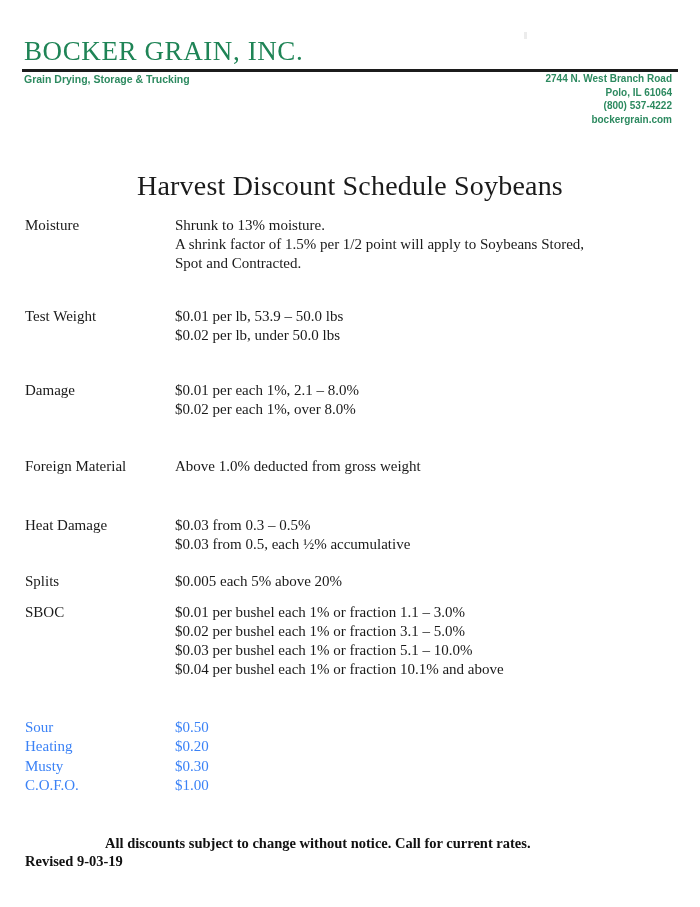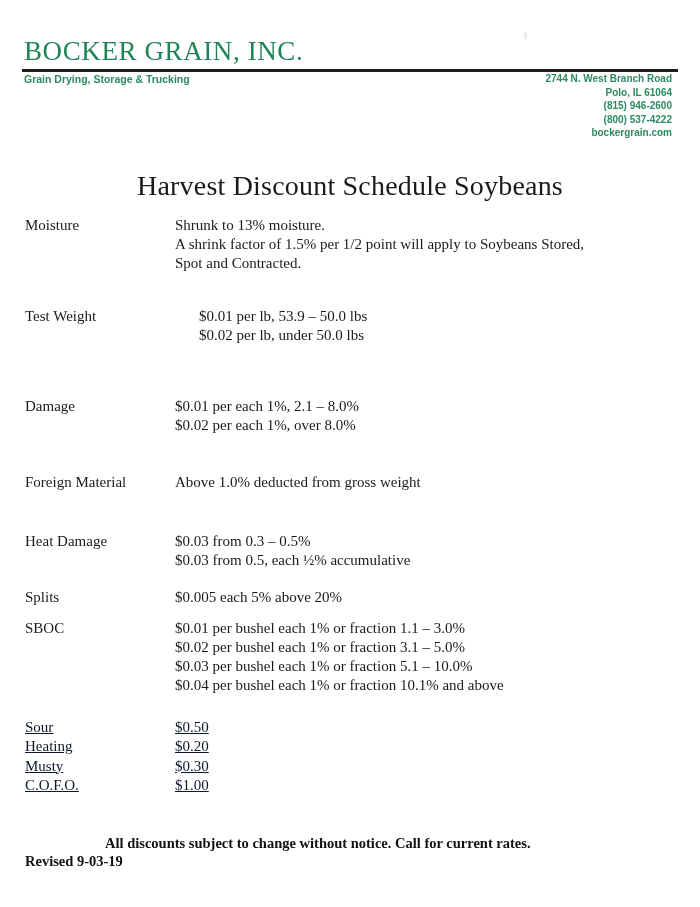--- a/index.html
+++ b/index.html
@@ -119,22 +119,21 @@
   .pricelist {
     position: absolute;
     left: 25px;
     top: 718px;
     width: 400px;
   }
   .price-row {
     display: flex;
     font-size: 15px;
     line-height: 19.3px;
-    color: #0f172a;
-    text-decoration: underline;
+    color: #3b82f6;
   }
   .price-name { width: 150px; flex: 0 0 150px; }
   .price-amount { flex: 1 1 auto; }
 
   
   .footer-notice {
     position: absolute;
     left: 105px;
     top: 835px;
     font-size: 14.5px;
@@ -157,39 +156,38 @@
 
 <div class="page">
 
   <div class="letterhead">
     <div class="brand-name">BOCKER GRAIN, INC.</div>
     <div class="brand-rule"></div>
     <div class="brand-tagline">Grain Drying, Storage &amp; Trucking</div>
     <div class="contact-block">
         <div>2744 N. West Branch Road</div>
         <div>Polo, IL  61064</div>
-        <div>(815) 946-2600</div>
         <div>(800) 537-4222</div>
         <div>bockergrain.com</div>
       </div>
     <div class="scan-speck"></div>
   </div>
 
   <div class="doc-title">Harvest Discount Schedule Soybeans</div>
 
   <div class="schedule">
       <div class="sched-row" style="margin-bottom: 34px;">
         <div class="sched-label">Moisture</div>
         <div class="sched-values">
           <div>Shrunk to 13% moisture.</div>
           <div>A shrink factor of 1.5% per 1/2 point will apply to Soybeans Stored,</div>
           <div>Spot and Contracted.</div>
         </div>
       </div>
-      <div class="sched-row" style="margin-bottom: 52px; gap: 24px;">
+      <div class="sched-row" style="margin-bottom: 36px;">
         <div class="sched-label">Test Weight</div>
         <div class="sched-values">
           <div>$0.01 per lb, 53.9 – 50.0 lbs</div>
           <div>$0.02 per lb, under 50.0 lbs</div>
         </div>
       </div>
       <div class="sched-row" style="margin-bottom: 38px;">
         <div class="sched-label">Damage</div>
         <div class="sched-values">
           <div>$0.01 per each 1%, 2.1 – 8.0%</div>

